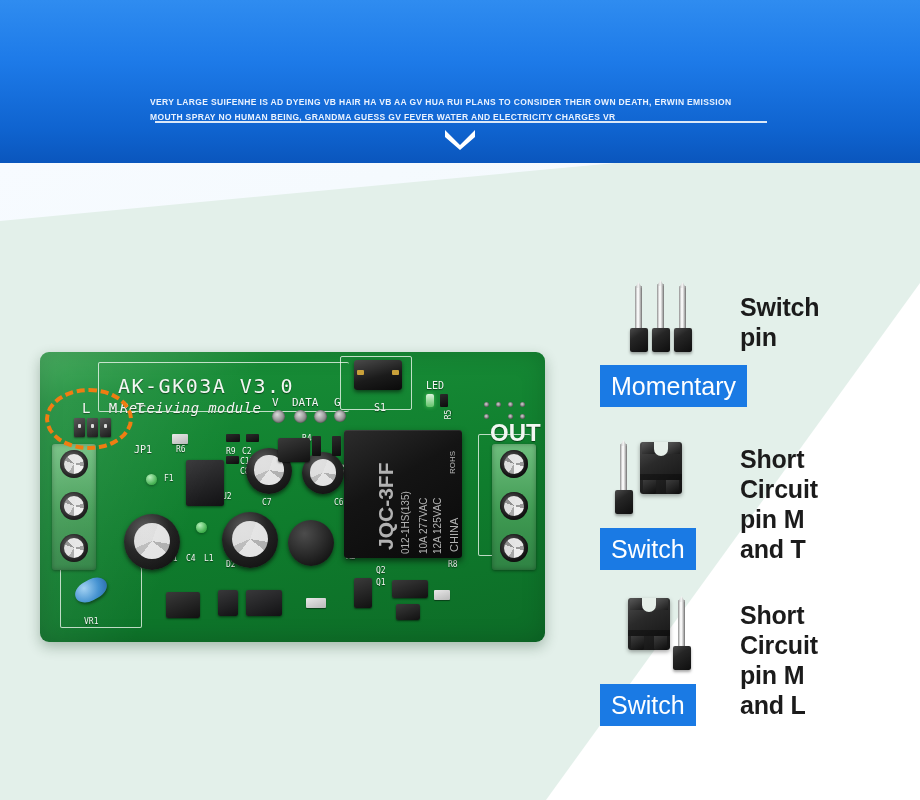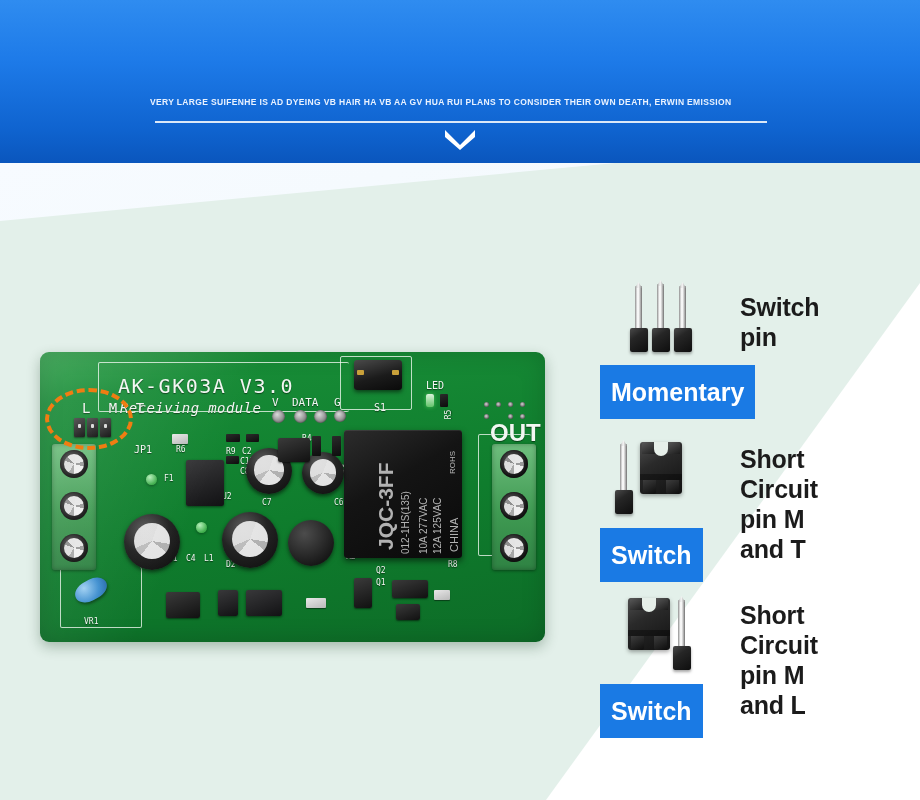--- a/index.html
+++ b/index.html
@@ -143,22 +143,22 @@
   }
 
   
   .mode{position:absolute;}
   .mode-desc{
     position:absolute;color:#1b1b1b;font-size:25px;line-height:30px;font-weight:bold;
     letter-spacing:-.2px;white-space:pre-line;
   }
   .badge{
     position:absolute;background:#1a7ae4;color:#fff;
-    font-size:25px;line-height:38px;font-weight:bold;
-    padding:8px 11px;white-space:nowrap;height:38px;
+    font-size:25px;line-height:38px;font-weight:normal;
+    padding:2px 11px;white-space:nowrap;height:38px;
   }
 
   
   .conn{position:absolute;}
   .pin{position:absolute;width:7px;border-radius:1px 1px 0 0;
     background:linear-gradient(90deg,#8e8e8e 0%,#f2f2f2 32%,#ffffff 46%,#c5c5c5 72%,#6e6e6e 100%);}
   .pin:before{content:"";position:absolute;left:0;top:-4px;width:7px;height:6px;
     background:linear-gradient(90deg,#9a9a9a,#fafafa 45%,#8a8a8a);
     clip-path:polygon(50% 0,100% 100%,0 100%);}
   .pinbase{position:absolute;width:18px;height:24px;border-radius:2px;
@@ -178,20 +178,21 @@
   .jumper b{position:absolute;left:0;right:0;bottom:14px;height:6px;background:rgba(0,0,0,.35);}
 </style>
 </head>
 <body>
 
 <div class="page">
 
   <div class="header">
     <div class="header-sub">
       <div>VERY LARGE SUIFENHE IS AD DYEING VB HAIR HA VB AA GV HUA RUI PLANS TO CONSIDER THEIR OWN DEATH, ERWIN EMISSION</div>
+      <div>MOUTH SPRAY NO HUMAN BEING, GRANDMA GUESS GV FEVER WATER AND ELECTRICITY CHARGES VR</div>
     </div>
     <div class="header-rule"></div>
     <svg class="chev" viewBox="0 0 34 22">
       <polygon points="2,2 17,17 32,2 32,9 17,22 2,9" fill="#ffffff"></polygon>
     </svg>
   </div>
 
   <div class="body-bg">
     <div class="mint"></div>
     <div class="ul-wash"></div>

